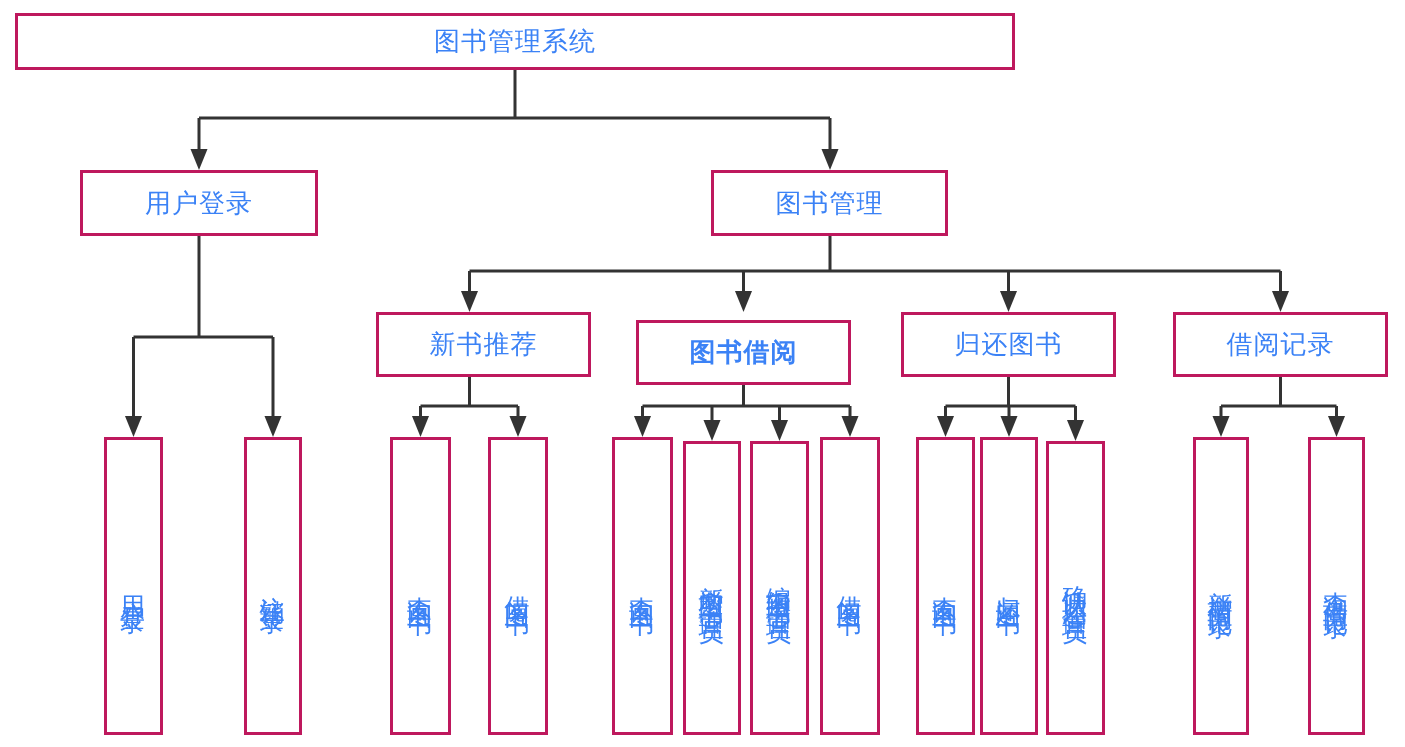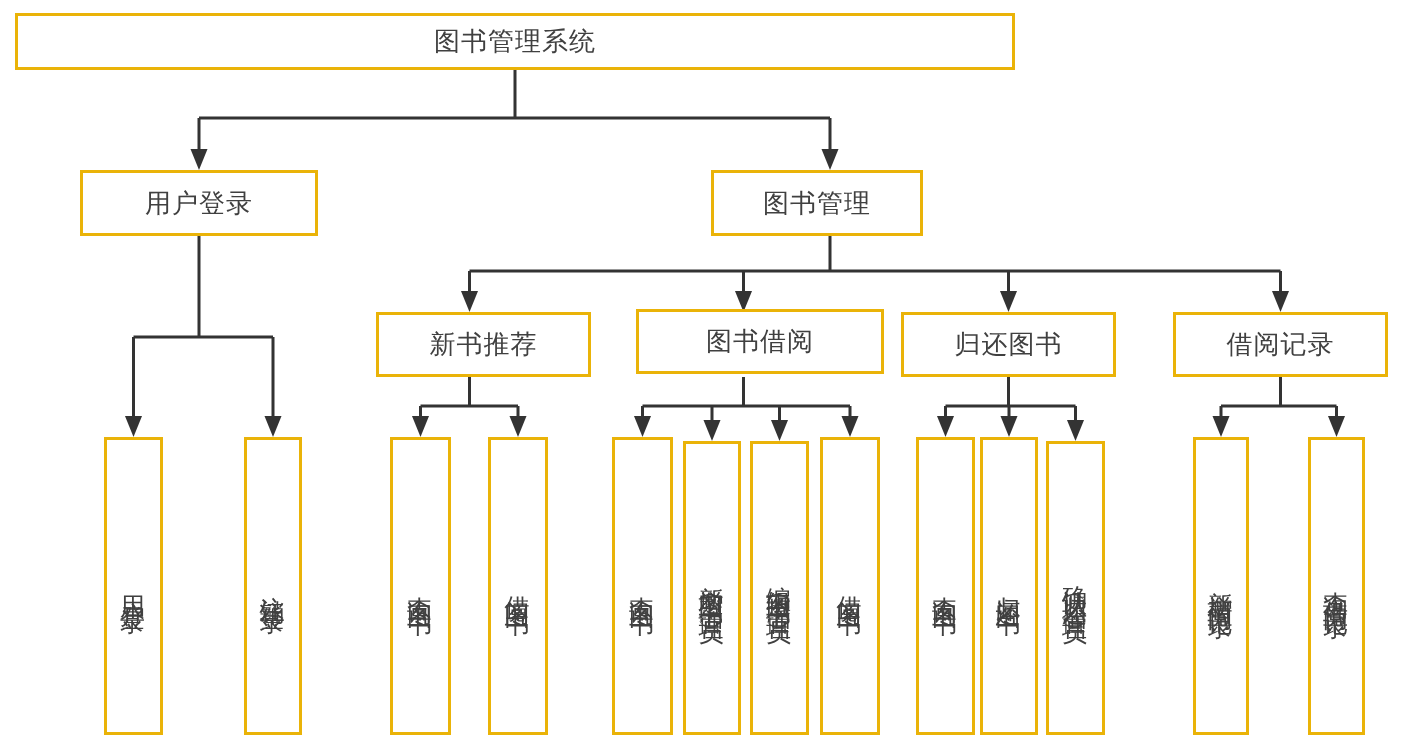--- a/index.html
+++ b/index.html
@@ -14,25 +14,25 @@
   #connectors {
     position: absolute;
     left: 0; top: 0;
     width: 1405px; height: 747px;
     pointer-events: none;
   }
   .node {
     position: absolute;
     box-sizing: border-box;
     background: #ffffff;
-    border: 3px solid #eab308;
+    border: 3px solid #be185d;
     display: flex;
     align-items: center;
     justify-content: center;
-    color: #404040;
+    color: #3b82f6;
     text-align: center;
     white-space: nowrap;
   }
   .node.h { font-size: 26px; letter-spacing: 1px; }
   .node.v {
     writing-mode: vertical-rl;
     text-orientation: mixed;
     font-size: 25px;
     letter-spacing: 5px;
     white-space: normal;
@@ -71,24 +71,24 @@
       <polygon points="945.5,437 937,416 954,416" fill="#333333"></polygon>
       <polygon points="1009,437 1000.5,416 1017.5,416" fill="#333333"></polygon>
       <polygon points="1075.5,441 1067,420 1084,420" fill="#333333"></polygon>
       <polygon points="1221,437 1212.5,416 1229.5,416" fill="#333333"></polygon>
       <polygon points="1336.5,437 1328,416 1345,416" fill="#333333"></polygon>
     </svg>
 
   <div class="node h" style="left:15px; top:13px; width:1000px; height:57px;">图书管理系统</div>
 
   <div class="node h" style="left:80px; top:170px; width:238px; height:66px;">用户登录</div>
-  <div class="node h" style="left:711px; top:170px; width:212px; height:66px;">图书管理</div>
+  <div class="node h" style="left:711px; top:170px; width:237px; height:66px;">图书管理</div>
 
   <div class="node h" style="left:376px; top:312px; width:215px; height:65px;">新书推荐</div>
-  <div class="node h" style="left:636px; top:309px; width:248px; height:65px;">图书借阅</div>
+  <div class="node h" style="left:636px; top:320px; width:215px; height:65px;font-weight:bold;">图书借阅</div>
   <div class="node h" style="left:901px; top:312px; width:215px; height:65px;">归还图书</div>
   <div class="node h" style="left:1173px; top:312px; width:215px; height:65px;">借阅记录</div>
 
   <div class="node v" style="left:104px; top:437px; width:59px; height:298px;">用户登录</div>
   <div class="node v" style="left:244px; top:437px; width:58px; height:298px;">注销登录</div>
 
   <div class="node v" style="left:390px; top:437px; width:61px; height:298px;">查询图书</div>
   <div class="node v" style="left:488px; top:437px; width:60px; height:298px;">借阅图书</div>
 
   <div class="node v" style="left:612px; top:437px; width:61px; height:298px;">查询图书</div>

